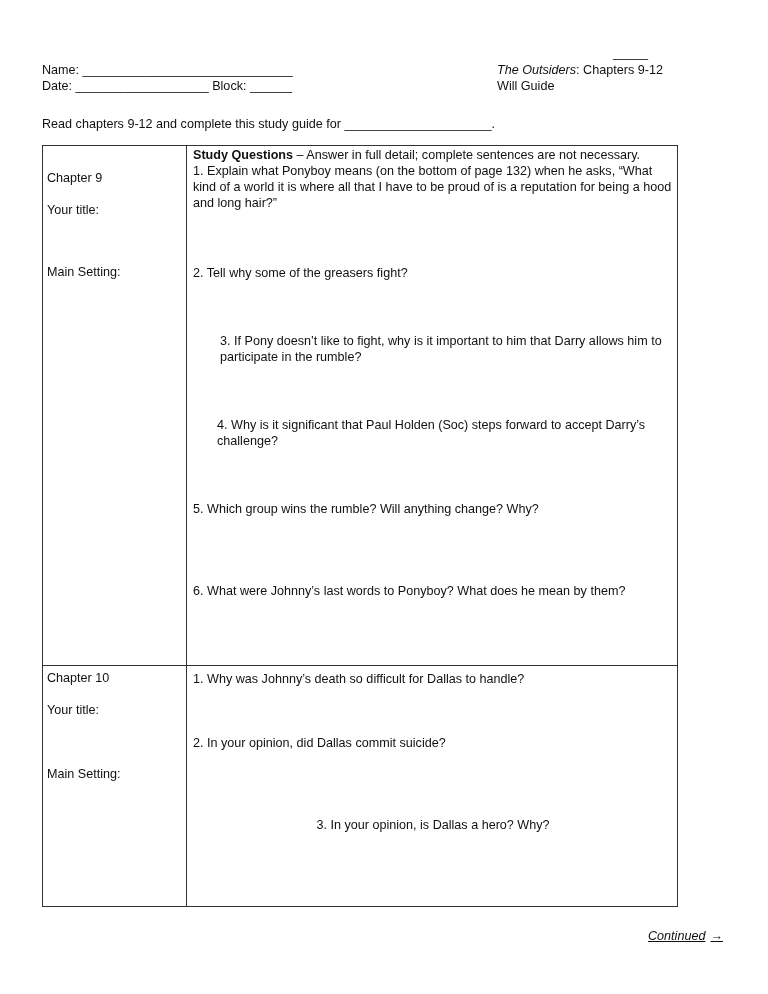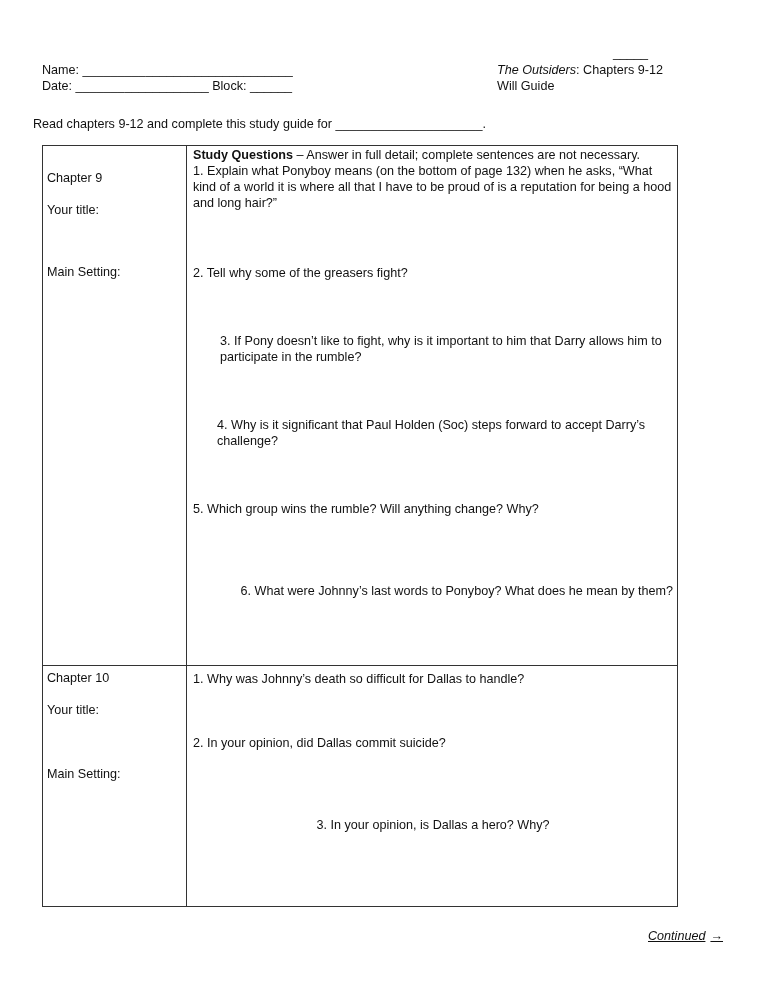--- a/index.html
+++ b/index.html
@@ -24,37 +24,37 @@
 </head>
 <body>
 
 <div class="abs" style="left:42px; top:63px;">Name: ______________________________</div>
 <div class="abs" style="left:42px; top:79px;">Date: ___________________ Block: ______</div>
 
 <div class="abs" style="left:613px; top:46px;">_____</div>
 <div class="abs" style="left:497px; top:63px;"><span class="it">The Outsiders</span><span>: Chapters 9-12</span></div>
 <div class="abs" style="left:497px; top:79px;">Will Guide</div>
 
-<div class="abs" style="left:33px; top:117px;text-align:center;">Read chapters 9-12 and complete this study guide for _____________________.</div>
+<div class="abs" style="left:42px; top:117px;text-align:center;">Read chapters 9-12 and complete this study guide for _____________________.</div>
 
 <div class="table-box"></div>
 <div class="vline"></div>
 <div class="hline"></div>
 
 <div class="lbl" style="top:171px;">Chapter 9</div>
 <div class="lbl" style="top:203px;">Your title:</div>
 <div class="lbl" style="top:265px;">Main Setting:</div>
 
 <div class="q" style="top:147px;"><span class="b">Study Questions</span><span> – Answer in full detail; complete sentences are not necessary.</span></div>
 <div class="q" style="top:163px;">1. Explain what Ponyboy means (on the bottom of page 132) when he asks, “What kind of a world it is where all that I have to be proud of is a reputation for being a hood and long hair?”</div>
 <div class="q" style="top:265px;">2. Tell why some of the greasers fight?</div>
 <div class="q" style="top:333px;margin-left:27px;">3. If Pony doesn’t like to fight, why is it important to him that Darry allows him to participate in the rumble?</div>
 <div class="q" style="top:417px;margin-left:24px;">4. Why is it significant that Paul Holden (Soc) steps forward to accept Darry’s challenge?</div>
 <div class="q" style="top:501px;">5.  Which group wins the rumble?  Will anything change?  Why?</div>
-<div class="q" style="top:583px;text-align:right;">6. What were Johnny’s last words to Ponyboy?  What does he mean by them?</div>
+<div class="q" style="top:583px;">6. What were Johnny’s last words to Ponyboy?  What does he mean by them?</div>
 
 <div class="lbl" style="top:671px;">Chapter 10</div>
 <div class="lbl" style="top:703px;">Your title:</div>
 <div class="lbl" style="top:767px;">Main Setting:</div>
 
 <div class="q" style="top:671px;">1. Why was Johnny’s death so difficult for Dallas to handle?</div>
 <div class="q" style="top:735px;">2. In your opinion, did Dallas commit suicide?</div>
 <div class="q" style="top:817px;text-align:center;">3. In your opinion, is Dallas a hero?  Why?</div>
 
 <div class="abs it" style="left:648px; top:929px;text-decoration:underline;"><span>Continued</span><span class="arrow">→</span></div>

